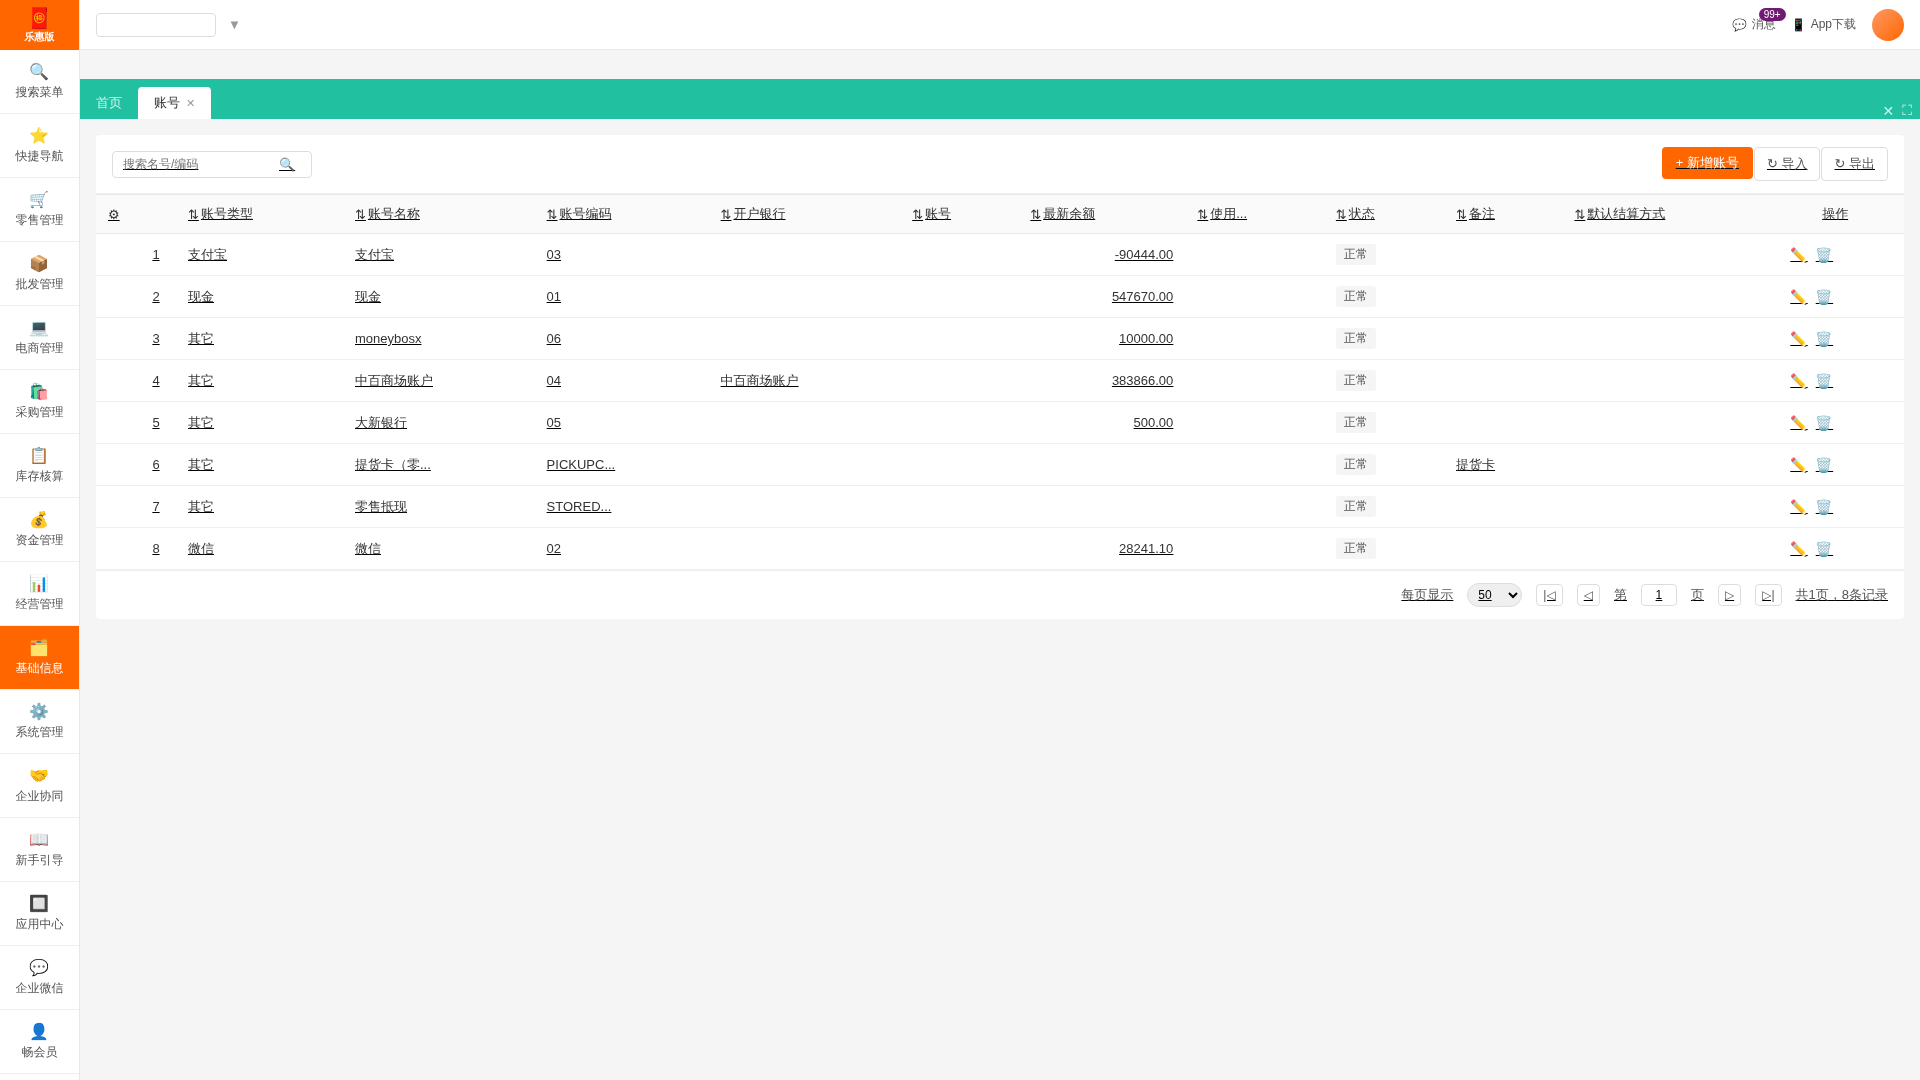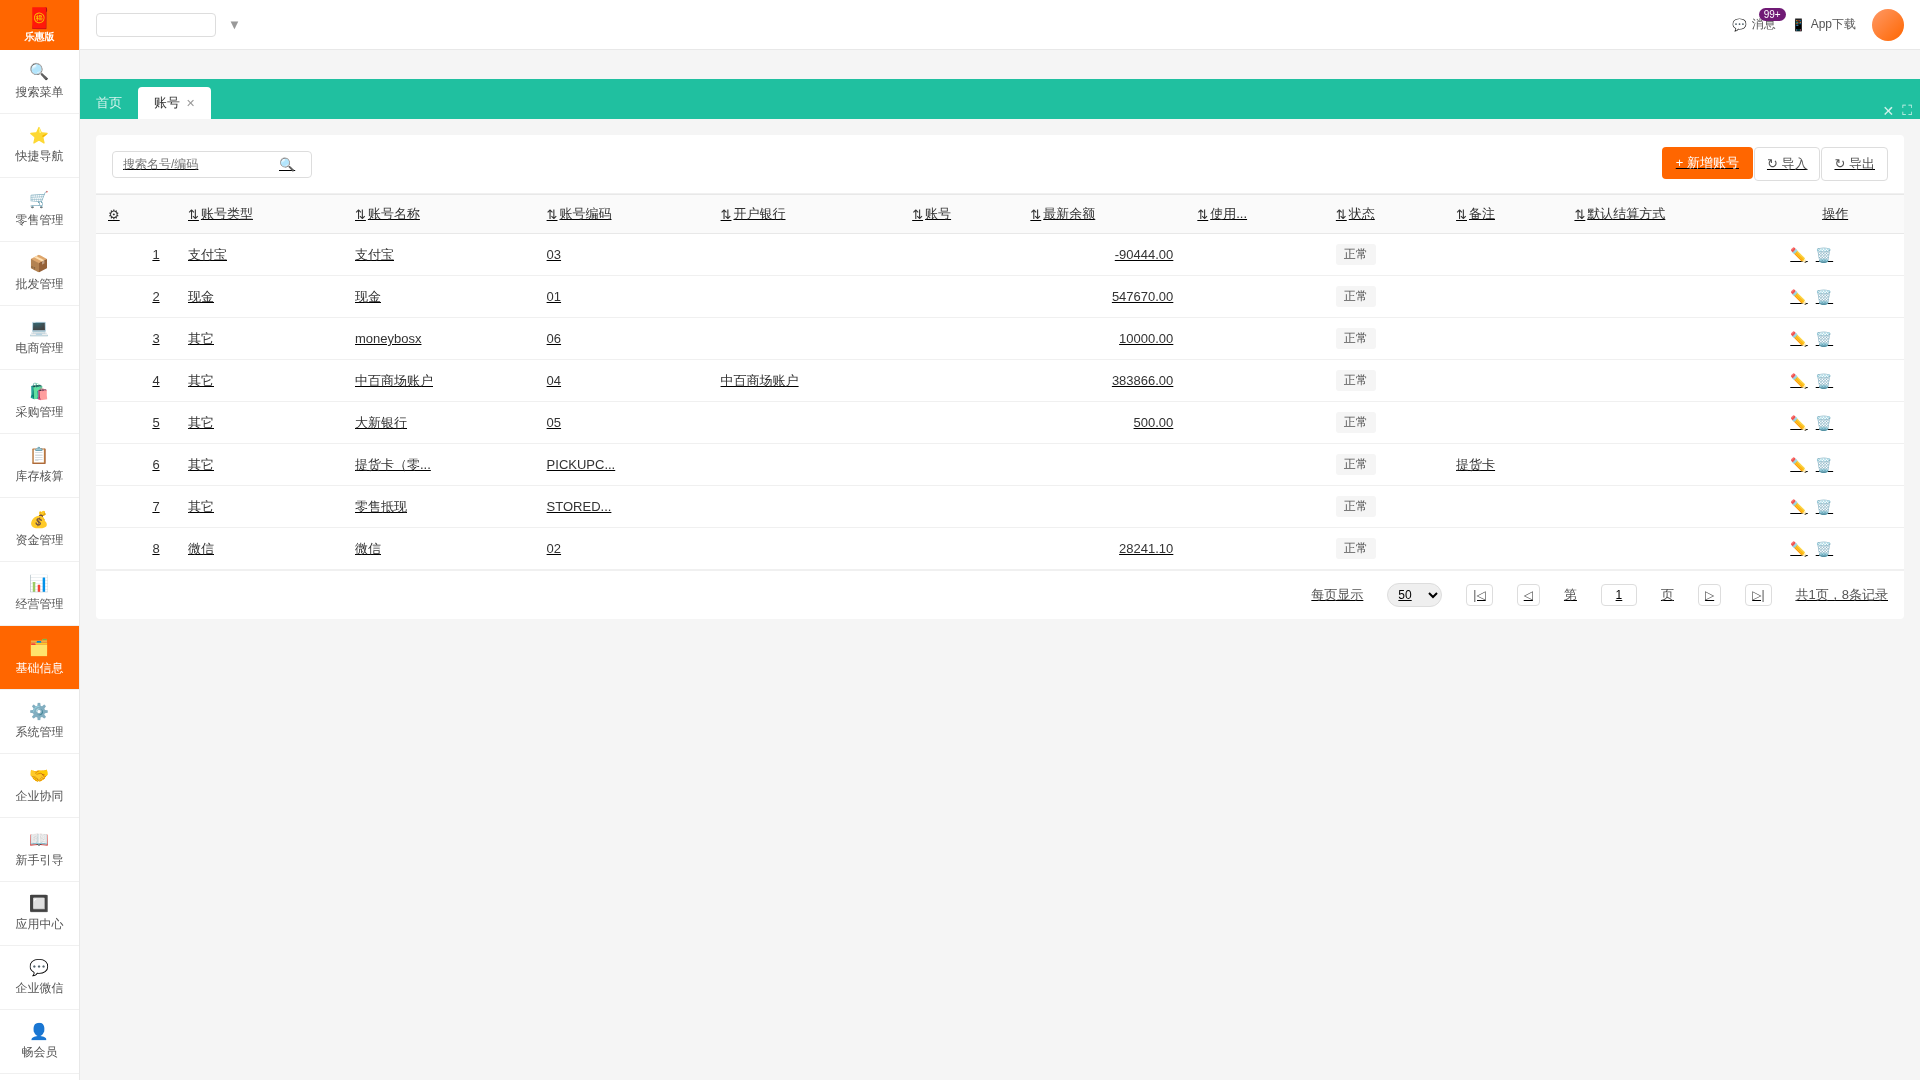--- a/index.html
+++ b/index.html
@@ -269,21 +269,21 @@
       font-size: 14px;
     }
 
     
     .table-footer {
       display: flex;
       align-items: center;
       justify-content: flex-end;
       padding: 12px 16px;
       border-top: 1px solid #f0f0f0;
-      gap: 24px;
+      gap: 14px;
       font-size: 13px;
       color: #555;
     }
     .page-size-select {
       border: 1px solid #ddd;
       border-radius: 12px;
       padding: 3px 6px;
       font-size: 12px;
     }
     .page-btn {

